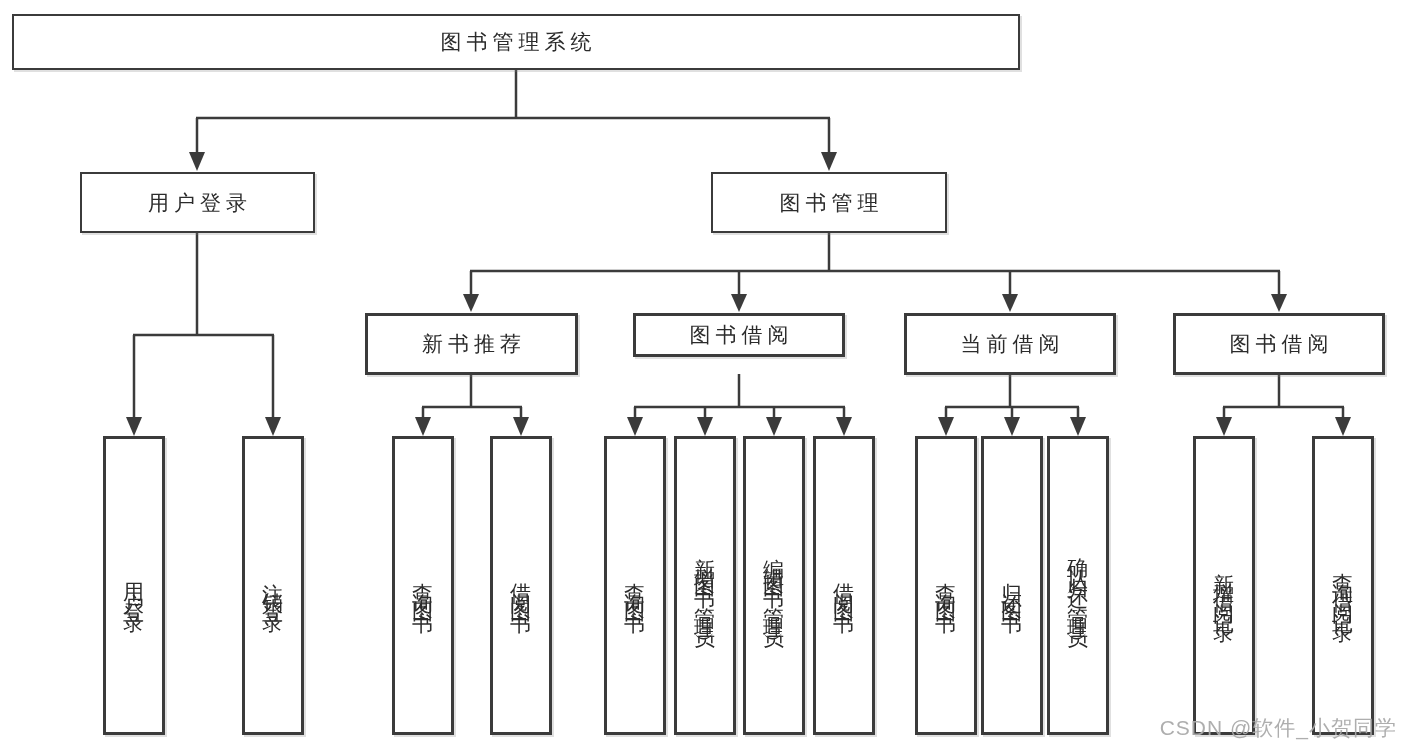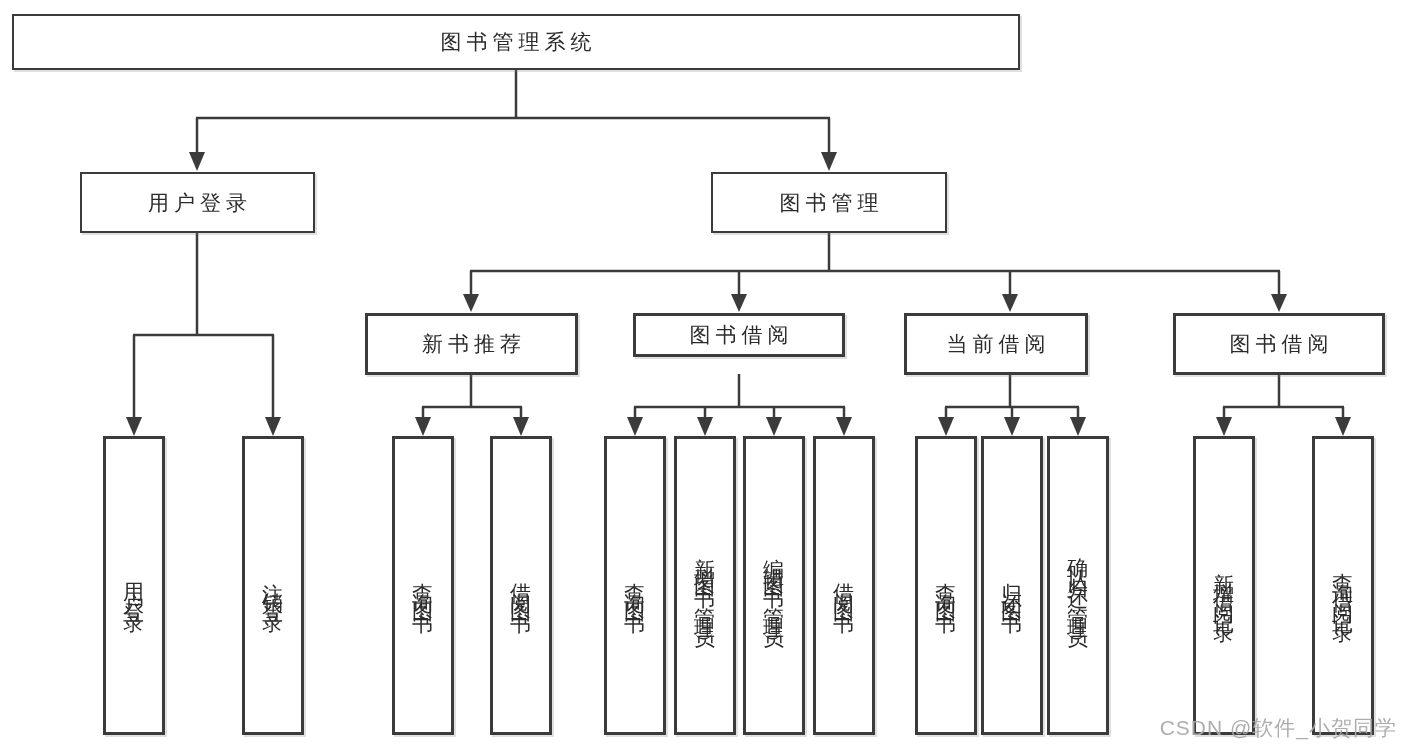--- a/index.html
+++ b/index.html
@@ -100,21 +100,21 @@
       <polygon points="1335,417 1351,417 1343,436"></polygon>
   </svg>
 
   <div class="node" style="left:12px;top:14px;width:1008px;height:56px;">图书管理系统</div>
 
   <div class="node" style="left:80px;top:172px;width:235px;height:61px;">用户登录</div>
   <div class="node" style="left:711px;top:172px;width:236px;height:61px;">图书管理</div>
 
   <div class="node lvl3" style="left:365px;top:313px;width:213px;height:62px;">新书推荐</div>
   <div class="node lvl3" style="left:633px;top:313px;width:212px;height:44px;">图书借阅</div>
-  <div class="node lvl3" style="left:904px;top:313px;width:184px;height:62px;">当前借阅</div>
+  <div class="node lvl3" style="left:904px;top:313px;width:212px;height:62px;">当前借阅</div>
   <div class="node lvl3" style="left:1173px;top:313px;width:212px;height:62px;">图书借阅</div>
 
   <div class="vnode" style="left:103px;">
     <span>用户登录</span>
     </div>
   <div class="vnode" style="left:242px;">
     <span>注销登录</span>
     </div>
 
   <div class="vnode" style="left:392px;">

